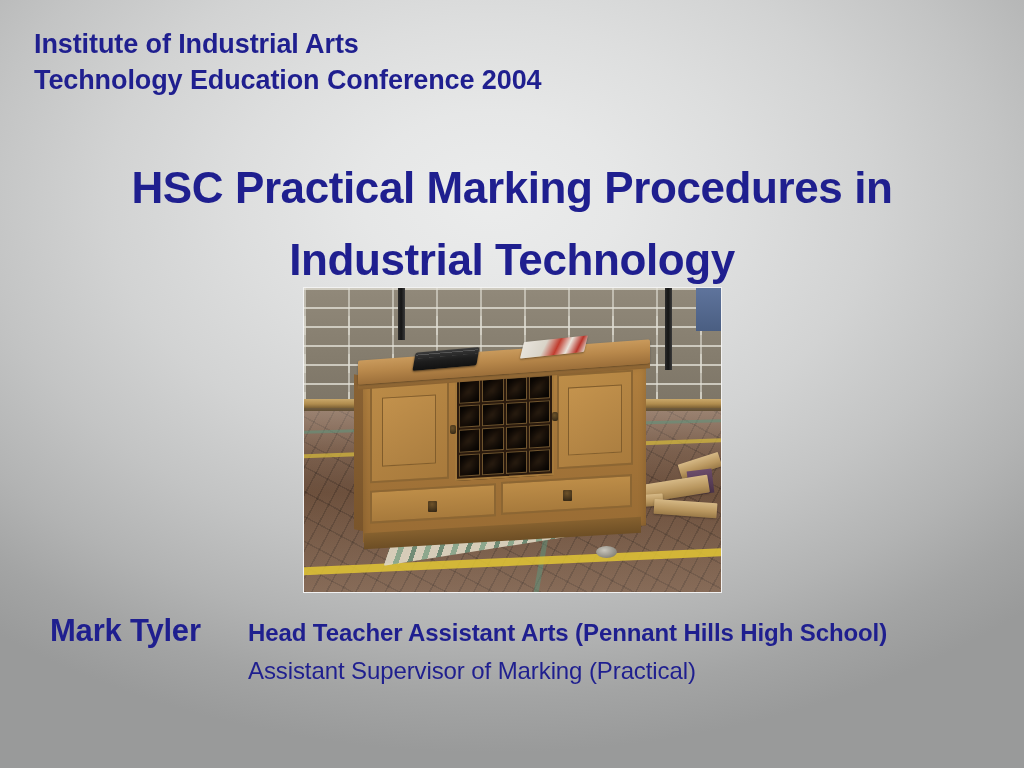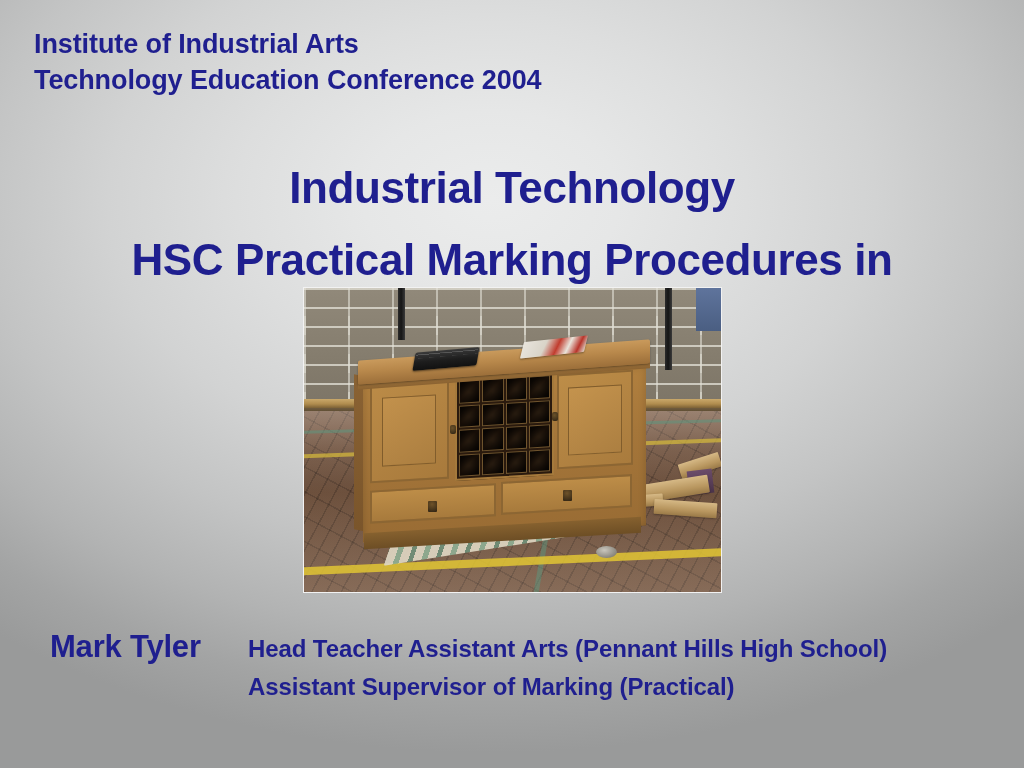--- a/index.html
+++ b/index.html
@@ -428,21 +428,21 @@
     left: 92%; top: 60%;
     width: 6%; height: 8%;
     background: linear-gradient(to bottom, #6b4c6a, #4a3349);
     transform: rotate(-7deg);
   }
 
   
   .presenter-block {
     position: absolute;
     left: 0;
-    top: 630px;
+    top: 614px;
     width: 1024px;
   }
   .presenter-row {
     position: relative;
     height: 34px;
   }
   .presenter-name {
     position: absolute;
     left: 50px;
     top: 0;
@@ -463,39 +463,39 @@
     line-height: 30px;
     letter-spacing: -0.1px;
     white-space: nowrap;
   }
   .presenter-role-2 {
     position: absolute;
     left: 248px;
     top: 42px;
     color: #1f1f8f;
     font-size: 24px;
-    font-weight: bold;
+    font-weight: normal;
     line-height: 30px;
     letter-spacing: -0.1px;
     white-space: nowrap;
   }
 </style>
 </head>
 <body>
 
 <div id="slide">
 
   <div class="header-block">
     <div class="header-line">Institute of Industrial Arts</div>
     <div class="header-line">Technology Education Conference 2004</div>
   </div>
 
   <div class="title-block">
+    <div class="title-line">HSC Practical Marking Procedures in</div>
     <div class="title-line">Industrial Technology</div>
-    <div class="title-line">HSC Practical Marking Procedures in</div>
   </div>
 
   <div class="photo-frame">
     <div class="photo-inner">
 
       <div class="brick-wall"></div>
       <div class="wall-rail"></div>
       <div class="wall-skirt"></div>
       <div class="blue-panel"></div>
 

